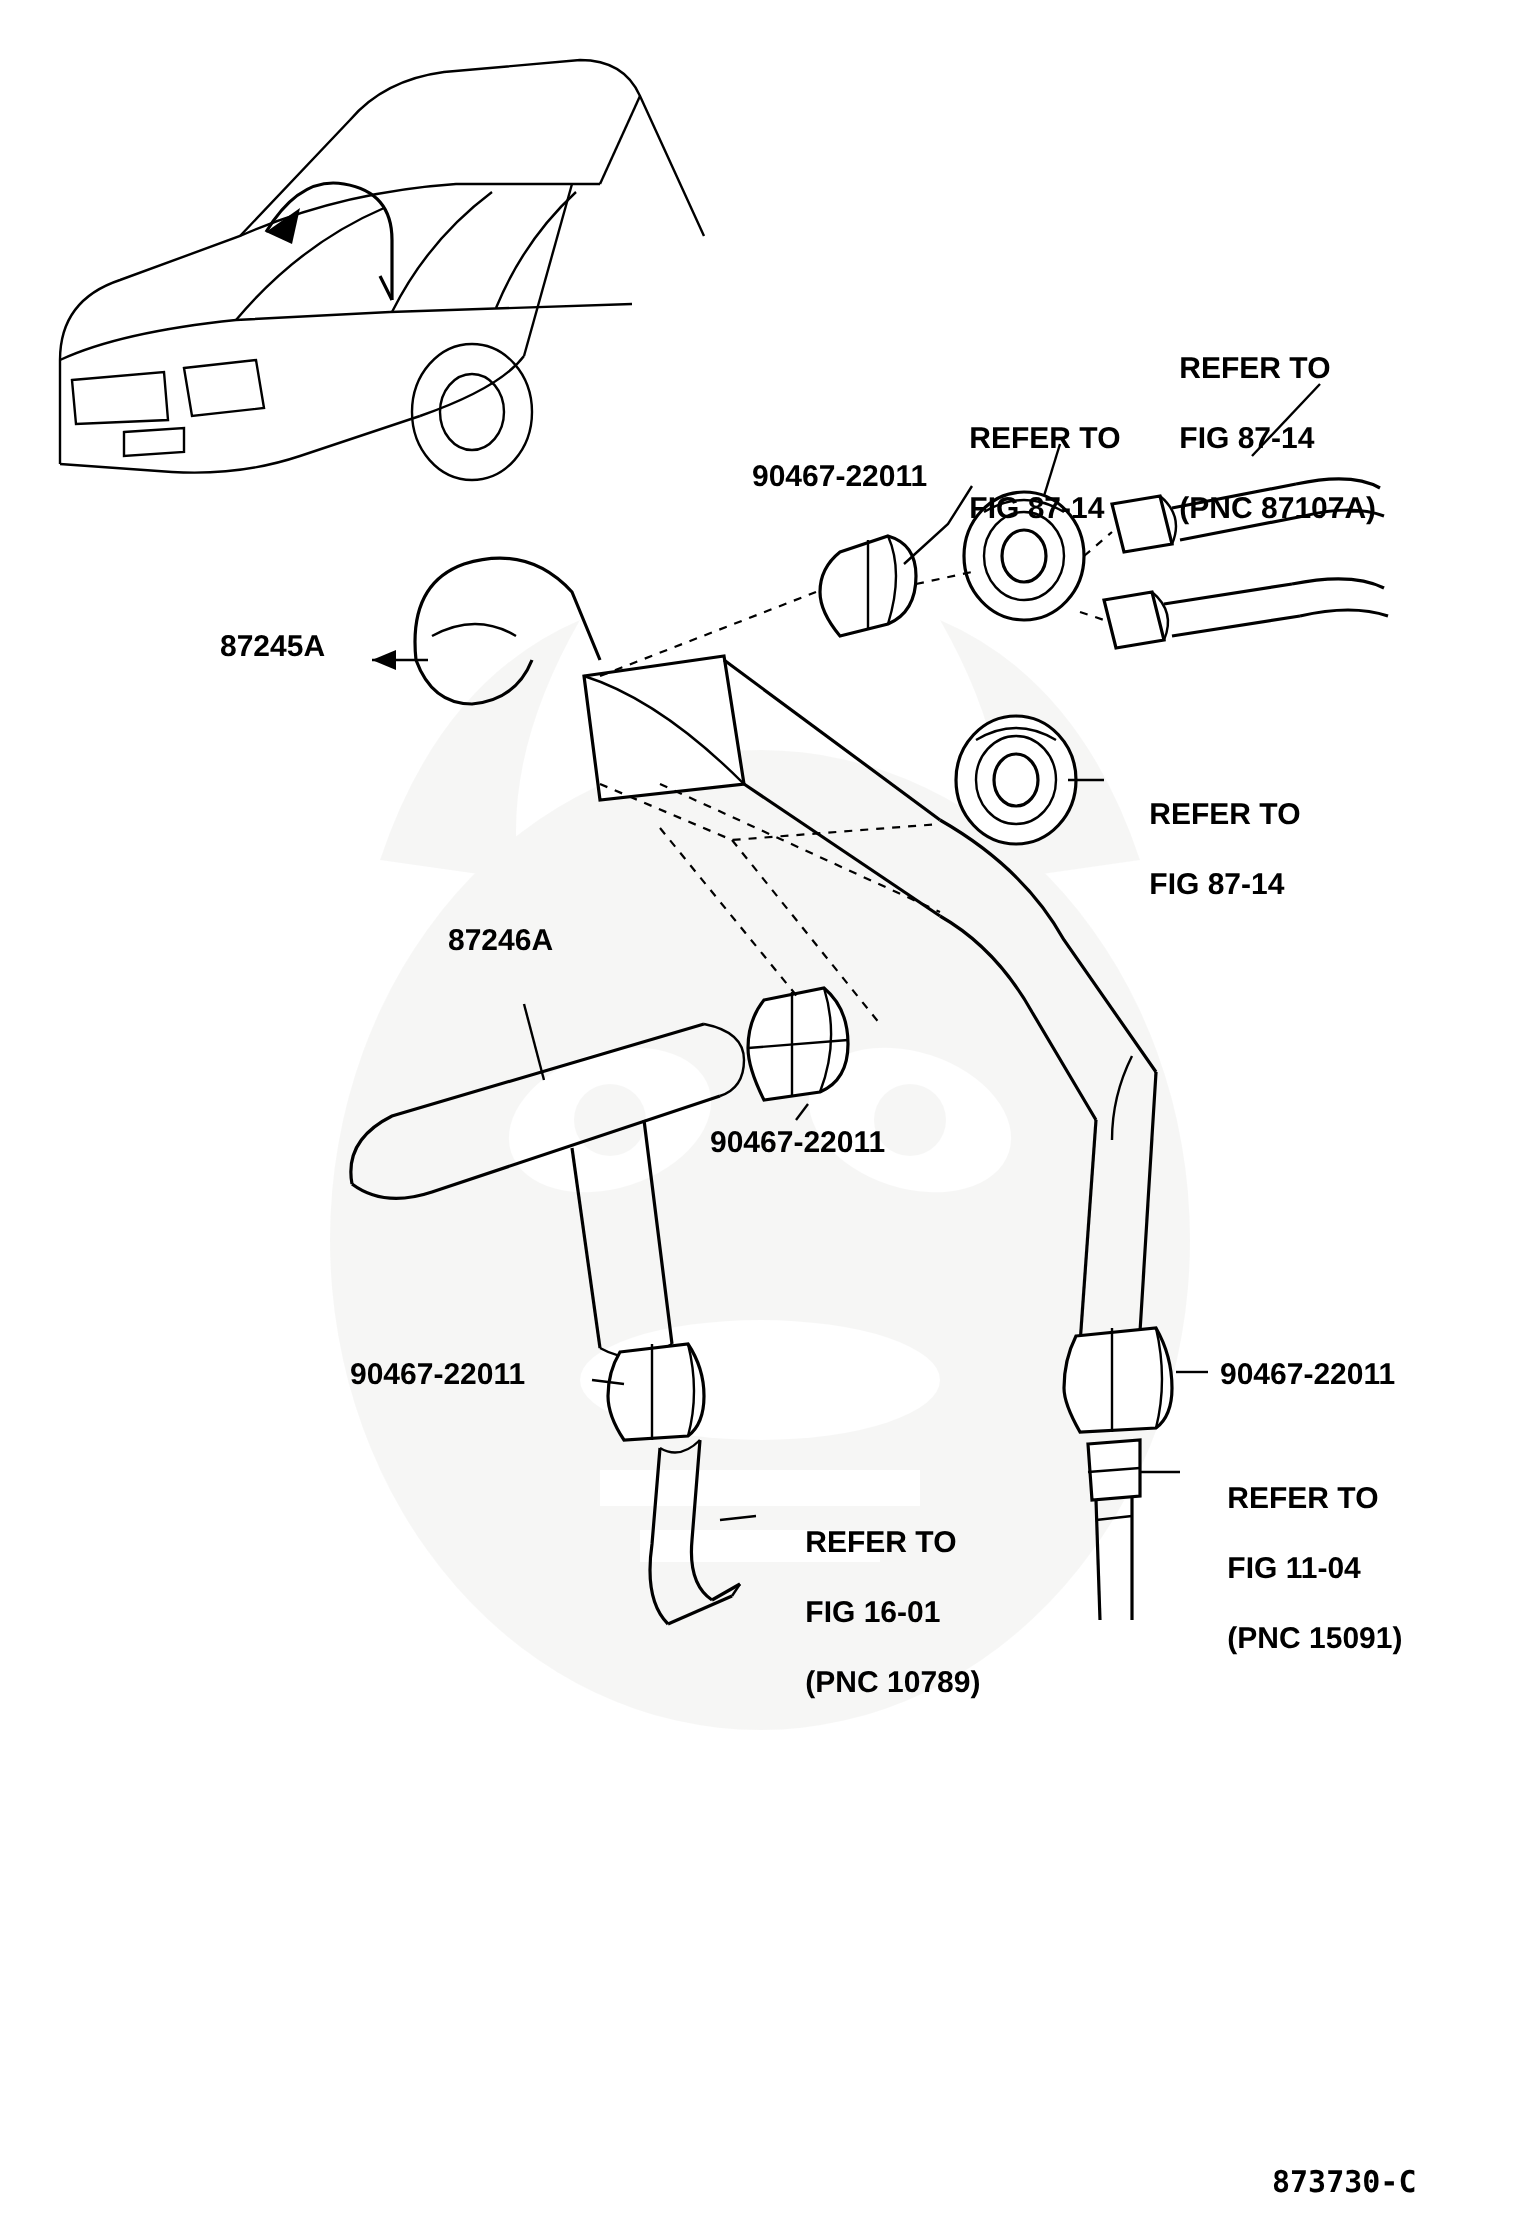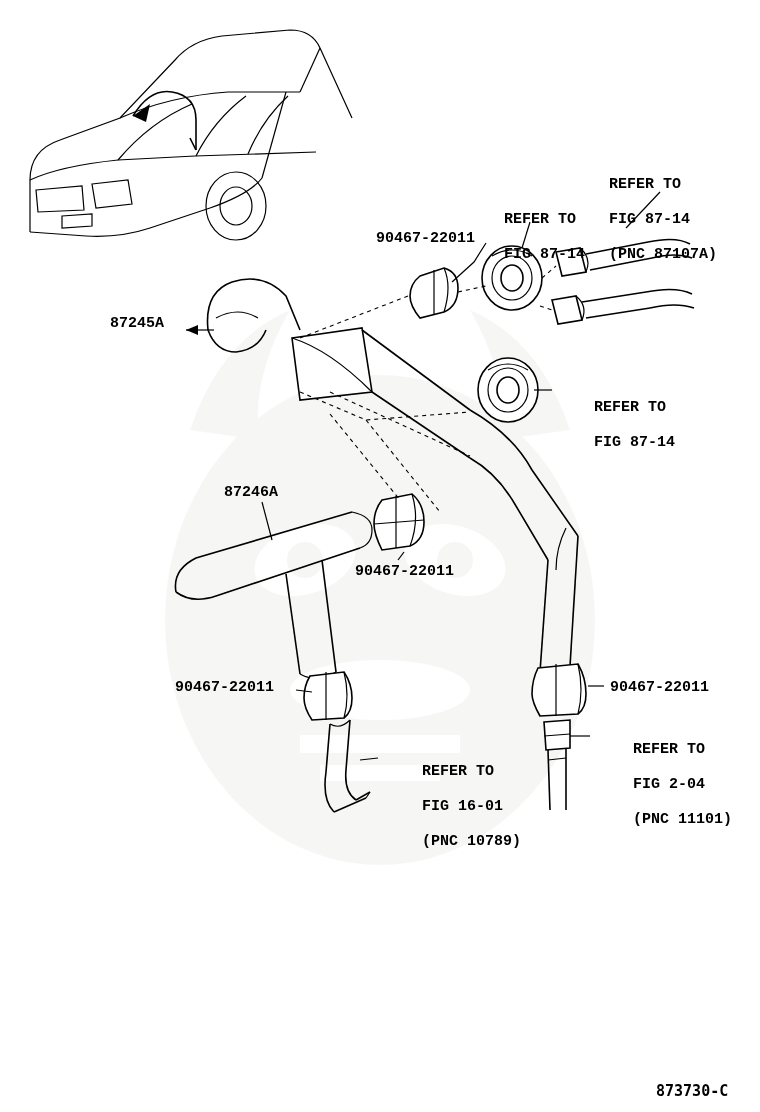--- a/index.html
+++ b/index.html
@@ -22,21 +22,21 @@
     left: 0;
     top: 0;
     width: 760px;
     height: 1112px;
   }
   .wm {
     opacity: 0.06;
   }
   .lbl {
     position: absolute;
-    font-family: Liberation Mono, monospace;
+    font-family: Liberation Sans, sans-serif;
     font-size: 15px;
     font-weight: bold;
     color: #000000;
     white-space: pre;
     line-height: 1.18;
     letter-spacing: 0px;
   }
   .code {
     position: absolute;
     font-family: "DejaVu Sans Mono", monospace;
@@ -231,21 +231,21 @@
       <path class="dash" d="M300 338 L408 296"></path>
       <path class="dash" d="M458 292 L486 286"></path>
       <path class="dash" d="M542 278 L556 266"></path>
       <path class="dash" d="M540 306 L552 310"></path>
       <path class="dash" d="M330 392 L470 456"></path>
     </g>
 
   </svg>
 
   <div class="lbl" style="left:110px; top:315px;text-align:right;">87245A</div>
-  <div class="lbl" style="left:224px; top:484px;">87246A</div>
+  <div class="lbl" style="left:224px; top:462px;">87246A</div>
 
   <div class="lbl" style="left:376px; top:230px;">90467-22011</div>
   <div class="lbl" style="left:355px; top:563px;">90467-22011</div>
   <div class="lbl" style="left:175px; top:679px;">90467-22011</div>
   <div class="lbl" style="left:610px; top:679px;">90467-22011</div>
 
   <div class="lbl" style="left:573px; top:158px;">
     <span>REFER TO</span><br>
     <span>FIG 87-14</span><br>
     <span>(PNC 87107A)</span>
@@ -262,19 +262,19 @@
   </div>
 
   <div class="lbl" style="left:386px; top:745px;">
     <span>REFER TO</span><br>
     <span>FIG 16-01</span><br>
     <span>(PNC 10789)</span>
   </div>
 
   <div class="lbl" style="left:597px; top:723px;">
     <span>REFER TO</span><br>
-    <span>FIG 2-04</span><br>
-    <span>(PNC 11101)</span>
-  </div>
-
-  <div class="code" style="left:656px; top:1082px;">873730-C</div>
+    <span>FIG 11-04</span><br>
+    <span>(PNC 15091)</span>
+  </div>
+
+  <div class="code" style="left:636px; top:1082px;">873730-C</div>
 
 </div>
 
 </body></html>

